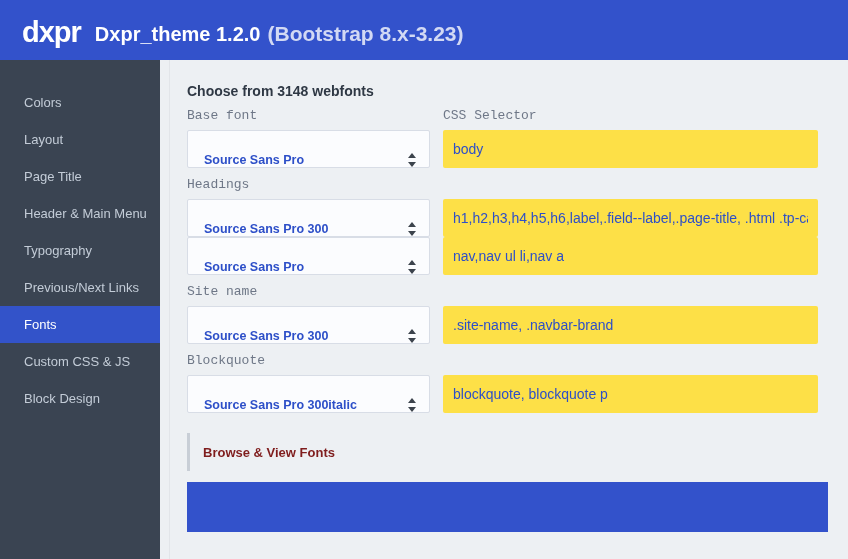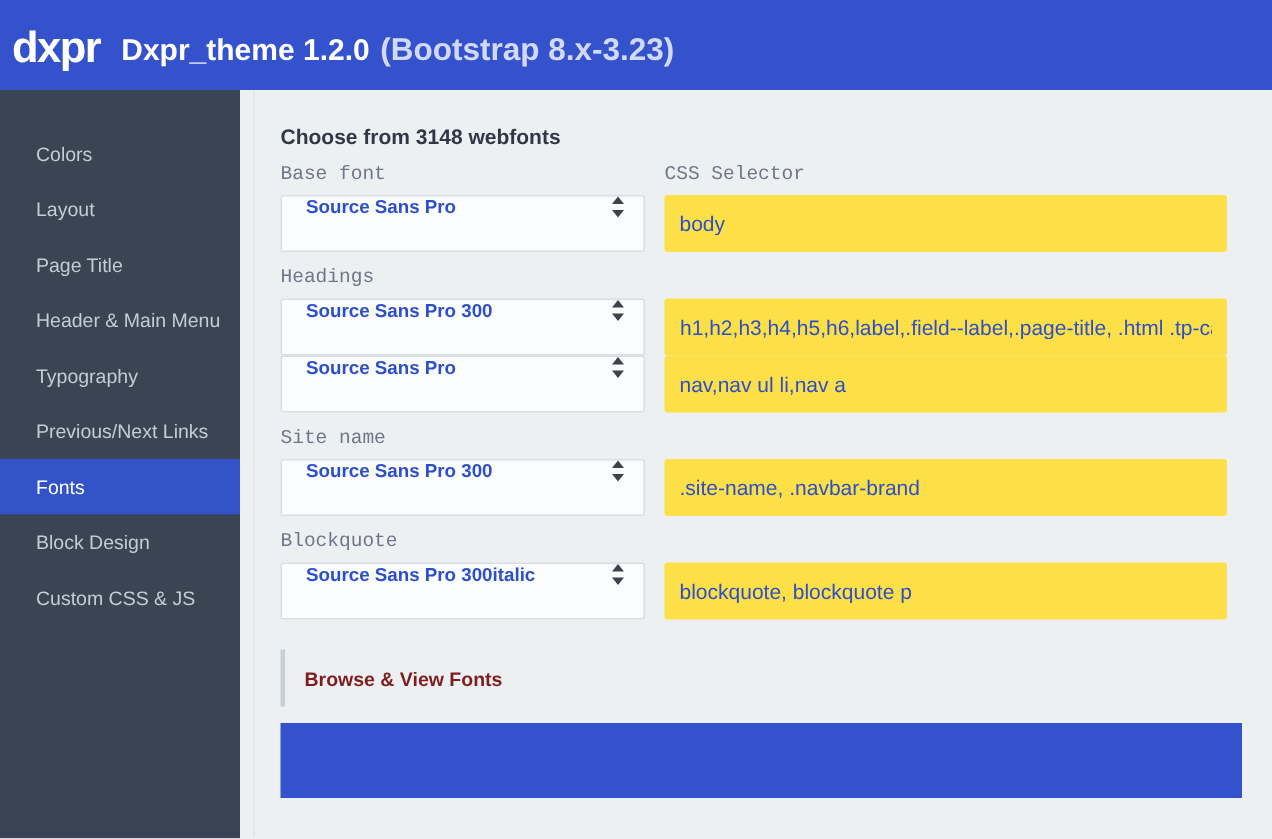--- a/index.html
+++ b/index.html
@@ -3,21 +3,21 @@
 <meta charset="utf-8">
 <style>
   * { margin:0; padding:0; box-sizing:border-box; }
   html,body { width:848px; height:559px; }
   body { font-family:"Liberation Sans", sans-serif; background:#edf0f3; }
   .app { position:relative; width:848px; height:559px; overflow:hidden; background:#edf0f3; }
 
   
   .header {
     position:absolute; top:0; left:0; right:0; height:68px;
-    background:#3352cb; display:flex; align-items:center; padding-left:8px;
+    background:#3352cb; display:flex; align-items:center; padding-left:22px;
   }
   .logo {
     color:#ffffff; font-weight:bold; font-size:29px; letter-spacing:-1px;
     line-height:1; margin-right:14px; padding-bottom:3px;
   }
   .header-title { color:#ffffff; font-size:20px; font-weight:bold; margin-right:7px; }
   .header-subtitle { color:rgba(255,255,255,0.78); font-size:21px; font-weight:bold; }
 
   
   .sidebar {
@@ -48,21 +48,21 @@
   .label-row { display:flex; margin:9px 0 6px; }
   .field-label { font-size:13px; color:#6e7787; line-height:16px;font-family:Liberation Mono, monospace; }
   .label-left { width:256px; }
 
   .control-row { display:flex; height:38px; margin-bottom:0; }
   .control-row + .label-row { margin-top:9px; }
 
   .font-select {
     width:243px; height:38px; margin-right:13px; flex:none;
     background:#fbfcfe; border:1px solid #d8dde6; border-radius:2px;
-    display:flex; align-items:flex-start; padding:0 12px 0 16px; cursor:pointer;
+    display:flex; align-items:flex-end; padding:0 12px 0 16px; cursor:pointer;
   }
   .font-select .value {
     flex:1; color:#2d4fc8; font-size:12.5px; font-weight:bold;
     white-space:nowrap; overflow:hidden;
   }
   .arrows { width:9px; height:14px; position:relative; flex:none; }
   .arrows::before, .arrows::after {
     content:""; position:absolute; left:0; border-left:4.5px solid transparent;
     border-right:4.5px solid transparent;
   }
@@ -99,22 +99,22 @@
   </div>
 
   <div class="sidebar">
     <div class="side-item">Colors</div>
     <div class="side-item">Layout</div>
     <div class="side-item">Page Title</div>
     <div class="side-item">Header &amp; Main Menu</div>
     <div class="side-item">Typography</div>
     <div class="side-item">Previous/Next Links</div>
     <div class="side-item active">Fonts</div>
+    <div class="side-item">Custom CSS &amp; JS</div>
     <div class="side-item">Block Design</div>
-    <div class="side-item">Custom CSS &amp; JS</div>
   </div>
 
   <div class="content">
     <div class="panel-divider"></div>
     <div class="content-inner">
 
       <div class="page-heading">Choose from 3148 webfonts</div>
 
       <div class="label-row">
         <span class="field-label label-left">Base font</span>

